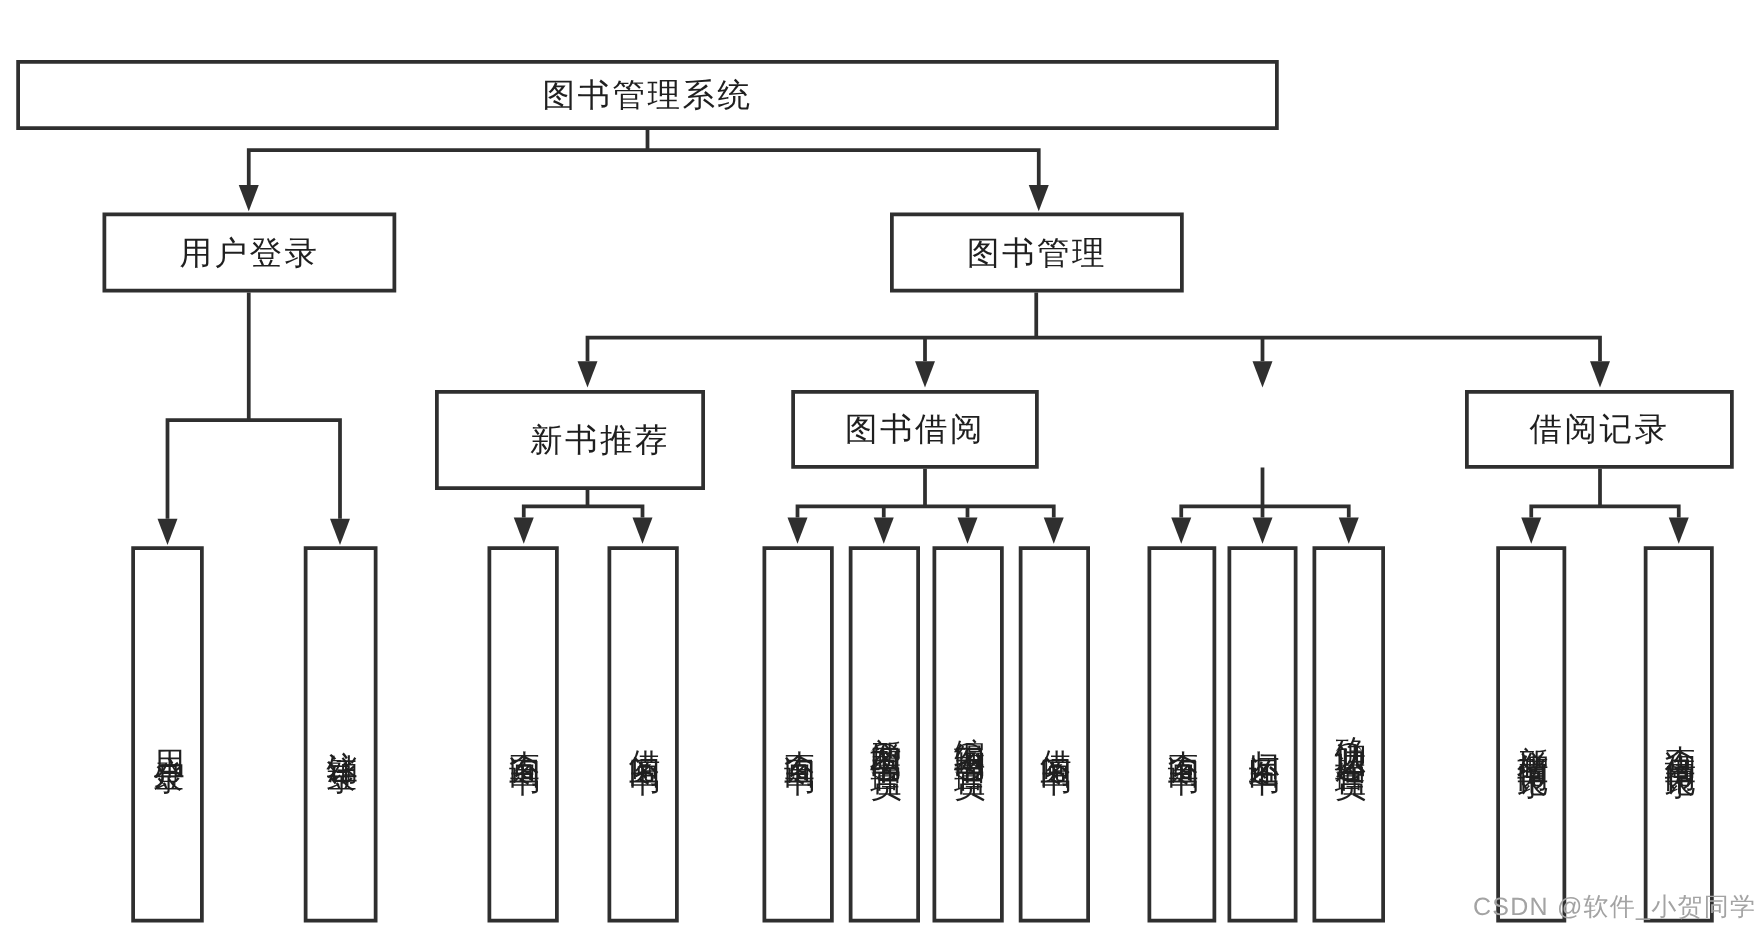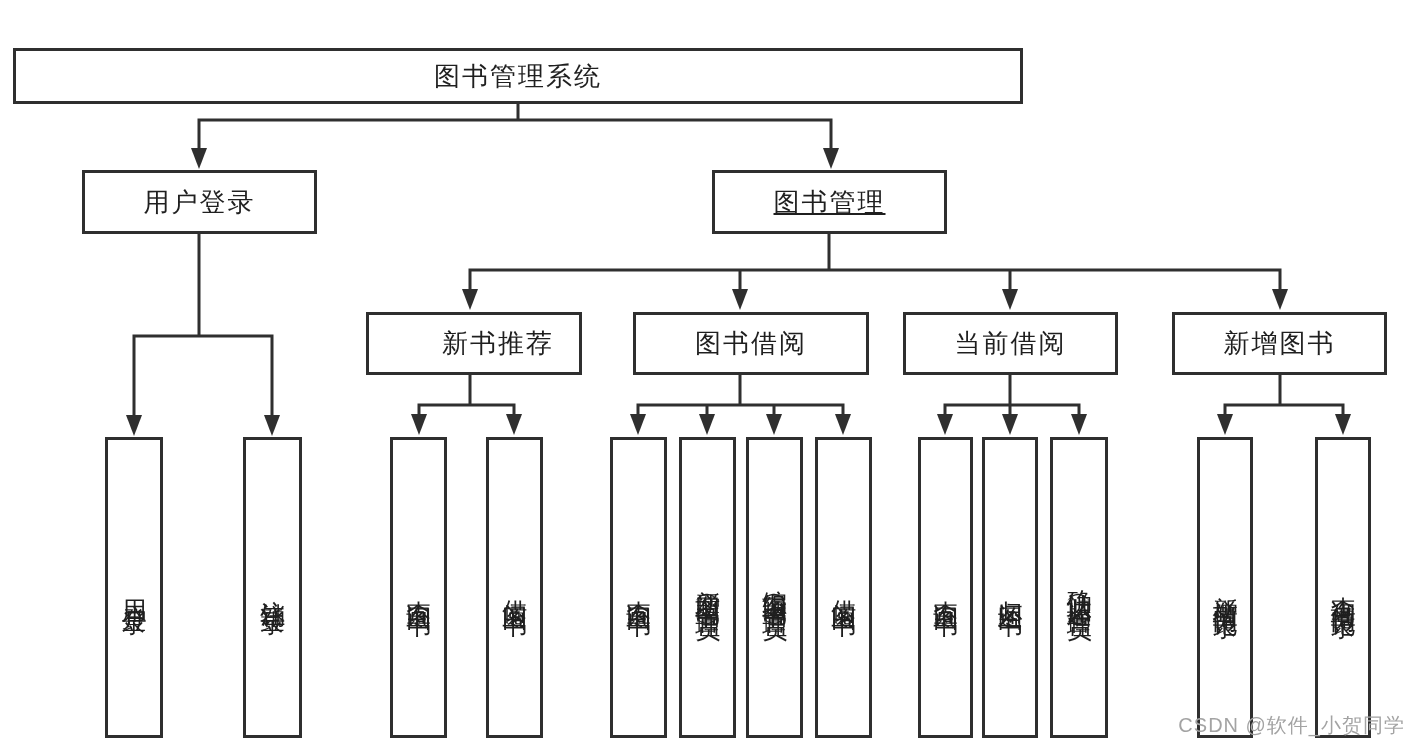--- a/index.html
+++ b/index.html
@@ -116,35 +116,32 @@
     </g>
   </svg>
 
   <div class="hbox" style="left:13px; top:13px; width:1010px; height:56px;margin-top:35px;">
     <span>图书管理系统</span>
   </div>
 
   <div class="hbox" style="left:82px; top:170px; width:235px; height:64px;">
     <span>用户登录</span>
   </div>
-  <div class="hbox" style="left:712px; top:170px; width:235px; height:64px;text-decoration:underline;">
+  <div class="hbox" style="left:712px; top:170px; width:235px; height:64px;">
     <span>图书管理</span>
   </div>
 
-  <div class="hbox" style="left:366px; top:312px; width:216px; height:63px;padding-left:48px;">
+  <div class="hbox" style="left:348px; top:312px; width:216px; height:80px;padding-left:48px;">
     <span>新书推荐</span>
   </div>
-  <div class="hbox" style="left:633px; top:312px; width:236px; height:63px;">
+  <div class="hbox" style="left:633px; top:312px; width:198px; height:63px;">
     <span>图书借阅</span>
   </div>
-  <div class="hbox" style="left:903px; top:312px; width:215px; height:63px;">
-    <span>当前借阅</span>
-  </div>
   <div class="hbox" style="left:1172px; top:312px; width:215px; height:63px;">
-    <span>新增图书</span>
+    <span>借阅记录</span>
   </div>
 
   <div class="vbox" style="left:105px; width:58px;">
     <span class="vlabel">用户登录</span>
   </div>
   <div class="vbox" style="left:243px; width:59px;">
     <span class="vlabel">注销登录</span>
   </div>
 
   <div class="vbox" style="left:390px; width:57px;">

